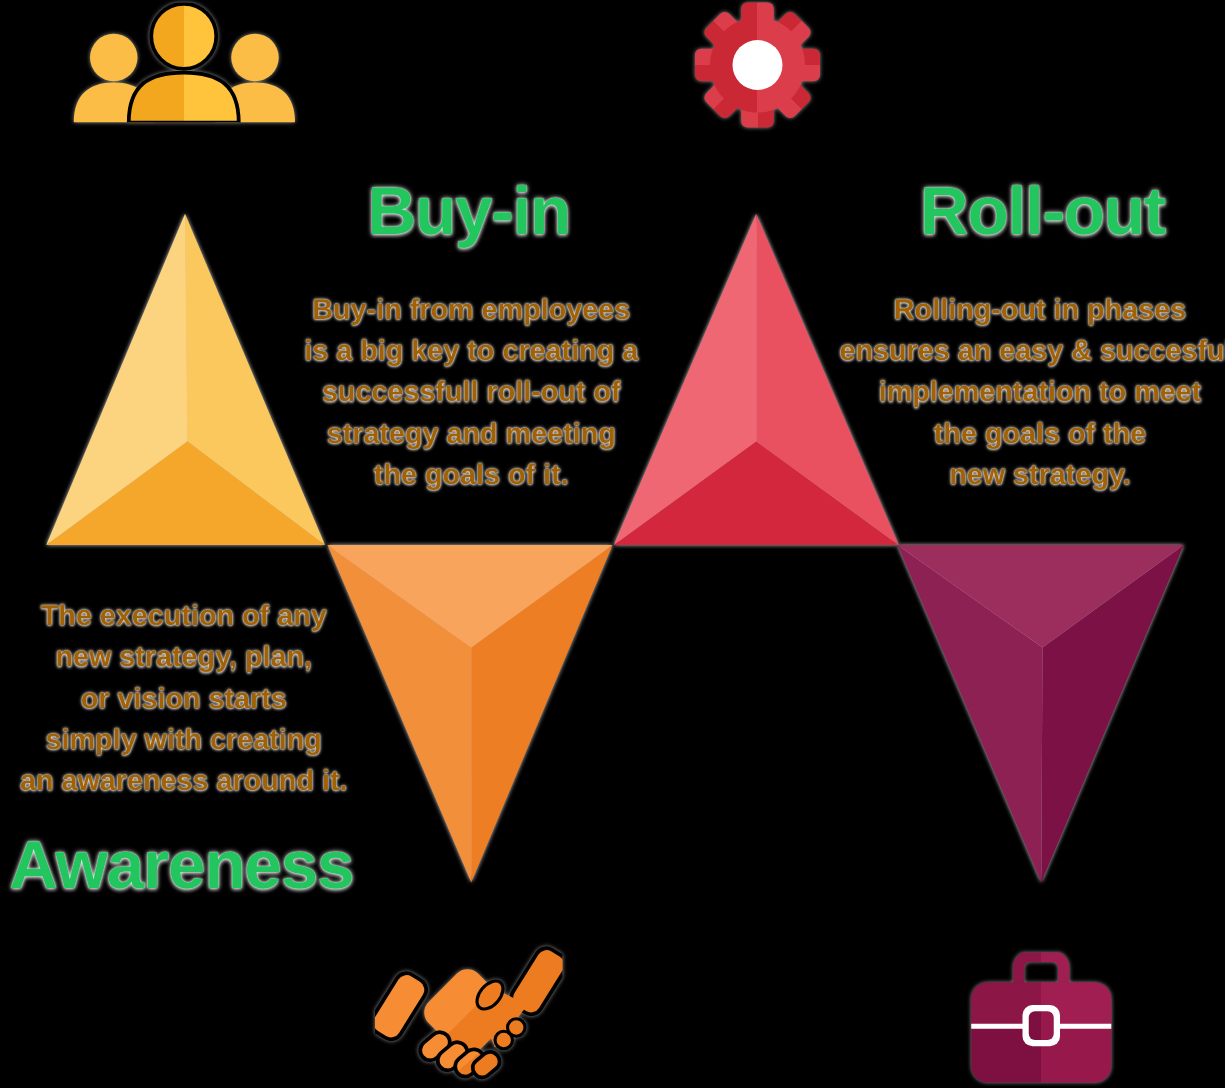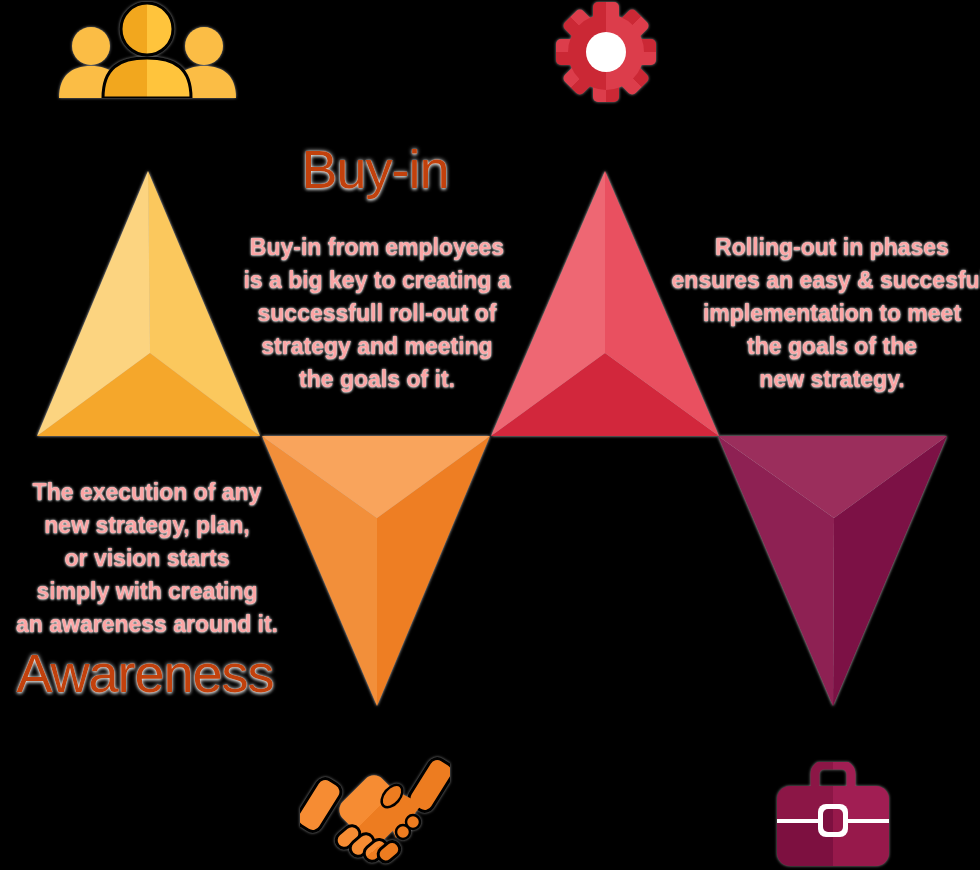--- a/index.html
+++ b/index.html
@@ -4,33 +4,33 @@
 <style>
   html,body{margin:0;padding:0;background:#000;}
   .stage{
     position:relative;width:980px;height:870px;background:#000;
     overflow:hidden;font-family:"Liberation Sans",sans-serif;
   }
   .tri{filter:drop-shadow(0 0 1.5px rgba(255,255,255,.8));}
   .icon{position:absolute;filter:drop-shadow(0 0 1.5px rgba(255,255,255,.55));}
   .phase-title{
     position:absolute;transform:translateX(-50%);
-    color:#c2410c;font-size:54px;font-weight:normal;letter-spacing:-1px;
+    color:#22c55e;font-size:54px;font-weight:bold;letter-spacing:-1px;
     line-height:1;white-space:nowrap;
     text-shadow:0 0 4px rgba(255,255,255,.95),0 0 1px rgba(255,255,255,.9),0 2px 3px rgba(255,255,255,.5);
   }
   .phase-desc{
     position:absolute;transform:translateX(-50%);width:420px;
-    color:#fca5a5;font-size:23px;font-weight:bold;line-height:33px;
+    color:#a16207;font-size:23px;font-weight:bold;line-height:33px;
     text-align:center;white-space:pre-line;
     text-shadow:0 0 3px rgba(255,255,255,.95),0 0 1px rgba(255,255,255,.85),0 1px 2px rgba(255,255,255,.5);
   }
   .t-buyin{left:375px;top:142px;}
   .t-rollout{left:834px;top:142px;}
-  .t-awareness{left:145px;top:646px;}
+  .t-awareness{left:145px;top:665px;}
   .t-preperation{left:600px;top:646px;}
   .d-buyin{left:377px;top:231px;}
   .d-rollout{left:832px;top:231px;}
   .d-awareness{left:147px;top:476px;}
   .d-preperation{left:605px;top:476px;}
   svg{display:block;}
 </style>
 </head>
 <body>
 
@@ -139,20 +139,21 @@
     <rect x="42" y="3" width="36" height="30" rx="9" fill="none" stroke="url(#gCaseTop)" stroke-width="9"></rect>
     <rect x="4" y="24" width="112" height="80" rx="13" fill="url(#gCaseBottom)"></rect>
     <path d="M4 60 L4 40 Q4 24 20 24 L100 24 Q116 24 116 40 L116 60 Z" fill="url(#gCaseTop)"></path>
     <rect x="4" y="57" width="112" height="4" fill="#FFFFFF"></rect>
     <rect x="45" y="42" width="30" height="33" rx="8" fill="#FFFFFF"></rect>
     <rect x="50" y="47" width="20" height="23" rx="5" fill="url(#gCaseBottom)"></rect>
   </svg>
 
   <div class="phase-title t-awareness">Awareness</div>
   <div class="phase-title t-buyin">Buy-in</div>
+  <div class="phase-title t-rollout">Roll-out</div>
 
   <div class="phase-desc d-awareness">The execution of any
 new strategy, plan,
 or vision starts
 simply with creating
 an awareness around it.</div>
   <div class="phase-desc d-buyin">Buy-in from employees
 is a big key to creating a
 successfull roll-out of
 strategy and meeting

